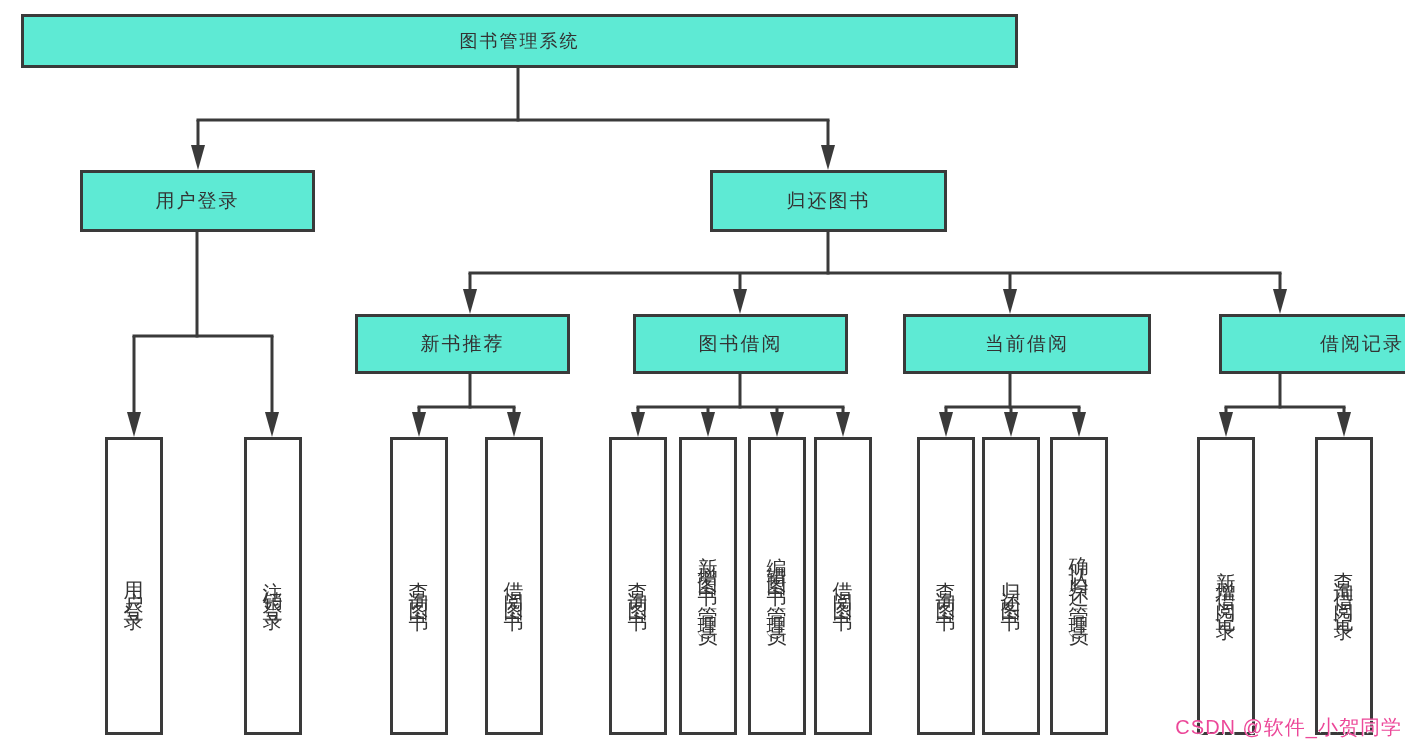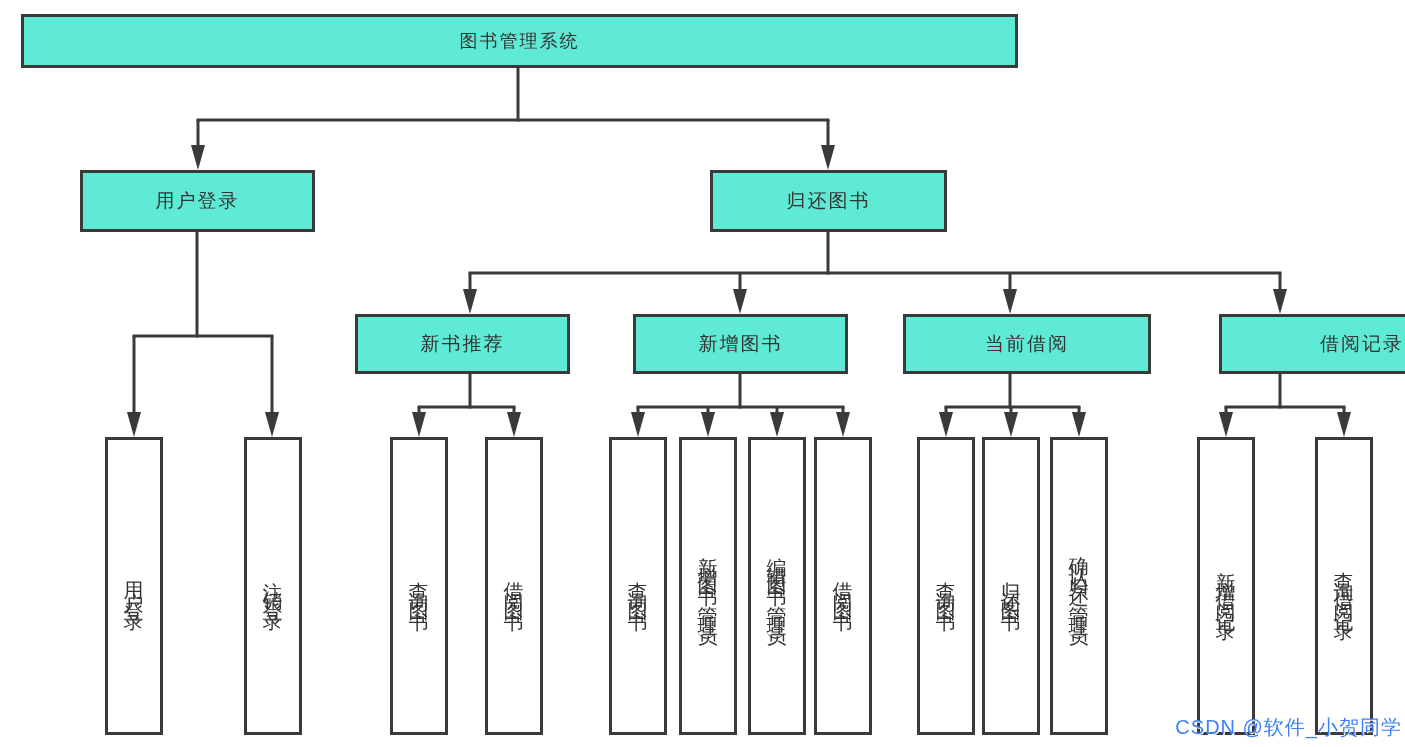--- a/index.html
+++ b/index.html
@@ -54,21 +54,21 @@
     font-size: 20px;
     letter-spacing: 10px;
     line-height: 1;
     color: #333333;
   }
   .watermark {
     position: absolute;
     right: 3px;
     bottom: 6px;
     font-size: 20px;
-    color: #3b82f6;
+    color: #ec4899;
     letter-spacing: 1px;
     text-shadow: 1px 1px 0 #ffffff;
     z-index: 5;
   }
 </style>
 </head>
 <body>
 
 <div id="canvas">
 
@@ -137,21 +137,21 @@
       <polygon points="1337,412 1351,412 1344,437"></polygon>
     </g>
   </svg>
 
   <div class="node root" style="left:21px; top:14px; width:997px; height:54px;">图书管理系统</div>
 
   <div class="node" style="left:80px; top:170px; width:235px; height:62px;">用户登录</div>
   <div class="node" style="left:710px; top:170px; width:237px; height:62px;">归还图书</div>
 
   <div class="node" style="left:355px; top:314px; width:215px; height:60px;">新书推荐</div>
-  <div class="node" style="left:633px; top:314px; width:215px; height:60px;">新增图书</div>
+  <div class="node" style="left:633px; top:314px; width:215px; height:60px;">图书借阅</div>
   <div class="node" style="left:903px; top:314px; width:248px; height:60px;">当前借阅</div>
   <div class="node" style="left:1219px; top:314px; width:255px; height:60px;padding-left:31px;">借阅记录</div>
 
   <div class="leaf" style="left:105px;">
     <span class="vtext">用户登录</span>
   </div>
   <div class="leaf" style="left:244px;">
     <span class="vtext">注销登录</span>
   </div>
 

